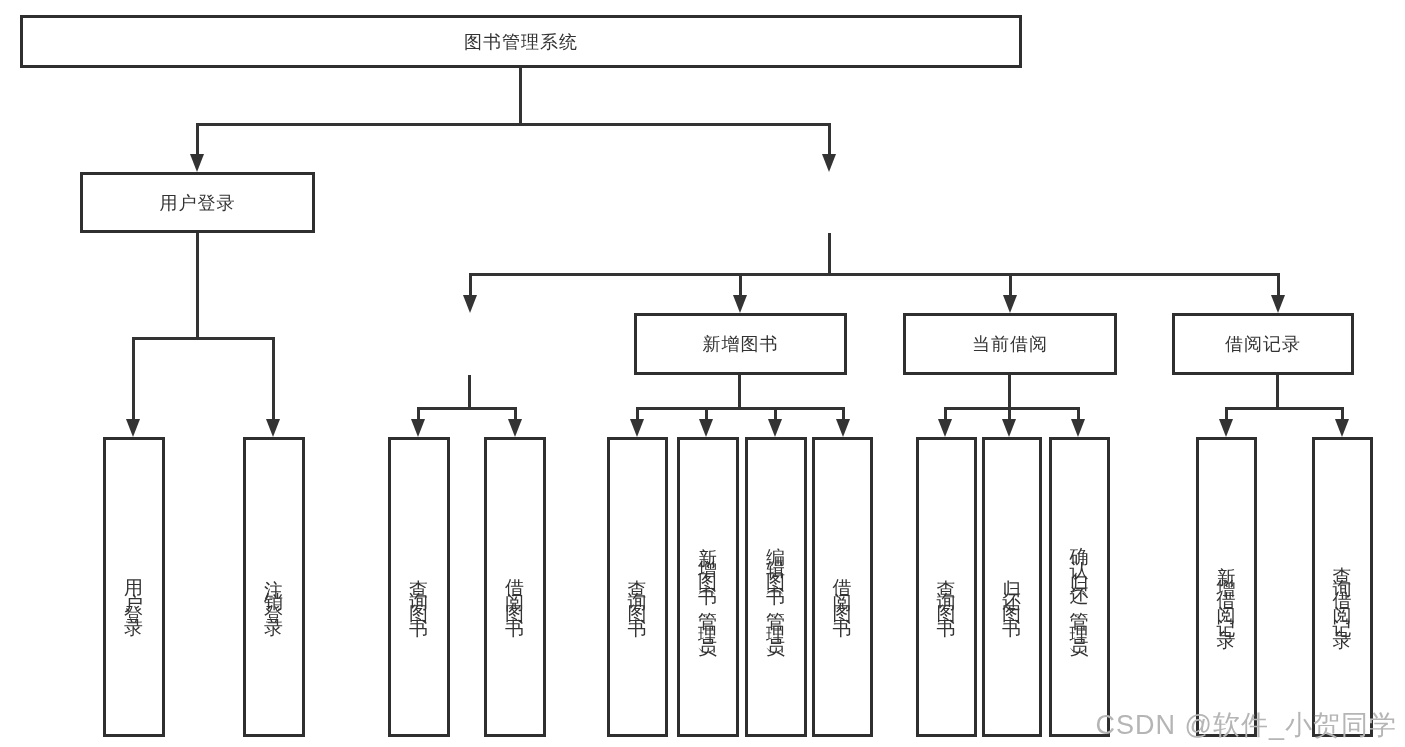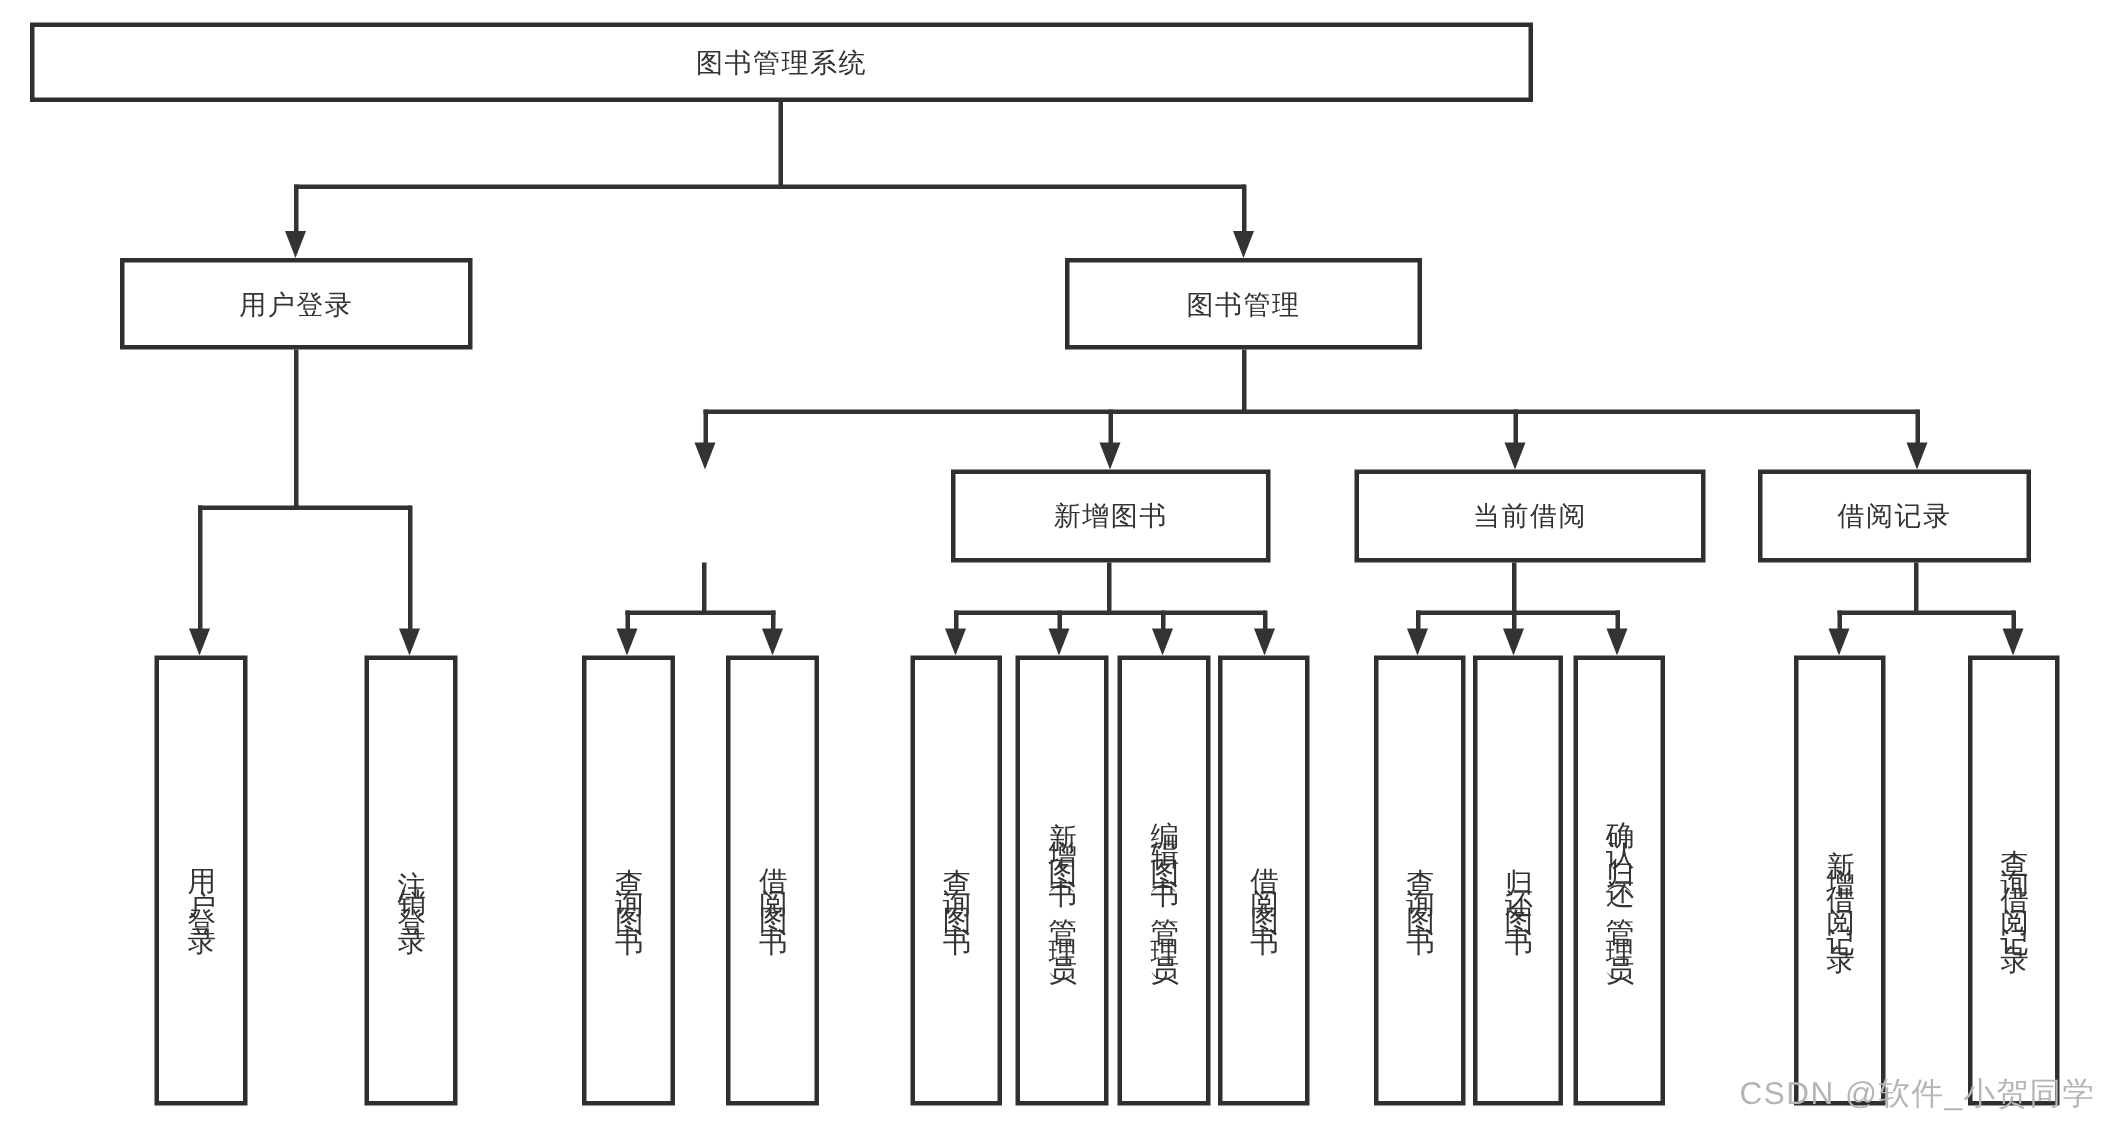--- a/index.html
+++ b/index.html
@@ -54,63 +54,62 @@
     width: 0;
     height: 0;
     border-left: 7px solid transparent;
     border-right: 7px solid transparent;
     border-top: 18px solid #333333;
   }
   .watermark {
     position: absolute;
     right: 8px;
     bottom: 4px;
-    font-size: 21px;
+    font-size: 27px;
     color: #b5b5b5;
     letter-spacing: 1px;
     white-space: nowrap;
   }
 </style>
 </head>
 <body>
 
 <div class="canvas">
 
   <div class="box" style="left:20px; top:15px; width:1002px; height:53px;">图书管理系统</div>
 
   <div class="vl" style="left:519px; top:68px; height:57px;"></div>
   <div class="hl" style="left:196px; top:123px; width:634px;"></div>
   <div class="vl" style="left:196px; top:123px; height:34px;"></div>
   <div class="arr" style="left:190px; top:154px;"></div>
   <div class="vl" style="left:828px; top:123px; height:34px;"></div>
   <div class="arr" style="left:822px; top:154px;"></div>
 
   <div class="box" style="left:80px; top:172px; width:235px; height:61px;">用户登录</div>
-  <div class="box" style="left:710px; top:172px; width:238px; height:61px;">图书管理</div>
 
   <div class="vl" style="left:196px; top:233px; height:107px;"></div>
   <div class="hl" style="left:132px; top:337px; width:142px;"></div>
   <div class="vl" style="left:132px; top:337px; height:84px;"></div>
   <div class="arr" style="left:126px; top:419px;"></div>
   <div class="vl" style="left:272px; top:337px; height:84px;"></div>
   <div class="arr" style="left:266px; top:419px;"></div>
 
   <div class="vl" style="left:828px; top:233px; height:43px;"></div>
   <div class="hl" style="left:469px; top:273px; width:810px;"></div>
   <div class="vl" style="left:469px; top:273px; height:24px;"></div>
   <div class="arr" style="left:463px; top:295px;"></div>
   <div class="vl" style="left:739px; top:273px; height:24px;"></div>
   <div class="arr" style="left:733px; top:295px;"></div>
   <div class="vl" style="left:1009px; top:273px; height:24px;"></div>
   <div class="arr" style="left:1003px; top:295px;"></div>
   <div class="vl" style="left:1277px; top:273px; height:24px;"></div>
   <div class="arr" style="left:1271px; top:295px;"></div>
 
   <div class="box" style="left:634px; top:313px; width:213px; height:62px;">新增图书</div>
-  <div class="box" style="left:903px; top:313px; width:234px; height:62px;">当前借阅</div>
+  <div class="box" style="left:903px; top:313px; width:214px; height:62px;">当前借阅</div>
   <div class="box" style="left:1172px; top:313px; width:182px; height:62px;">借阅记录</div>
 
   <div class="vl" style="left:468px; top:375px; height:34px;"></div>
   <div class="hl" style="left:417px; top:407px; width:100px;"></div>
   <div class="vl" style="left:417px; top:407px; height:14px;"></div>
   <div class="arr" style="left:411px; top:419px;"></div>
   <div class="vl" style="left:514px; top:407px; height:14px;"></div>
   <div class="arr" style="left:508px; top:419px;"></div>
 
   <div class="vl" style="left:738px; top:375px; height:34px;"></div>

